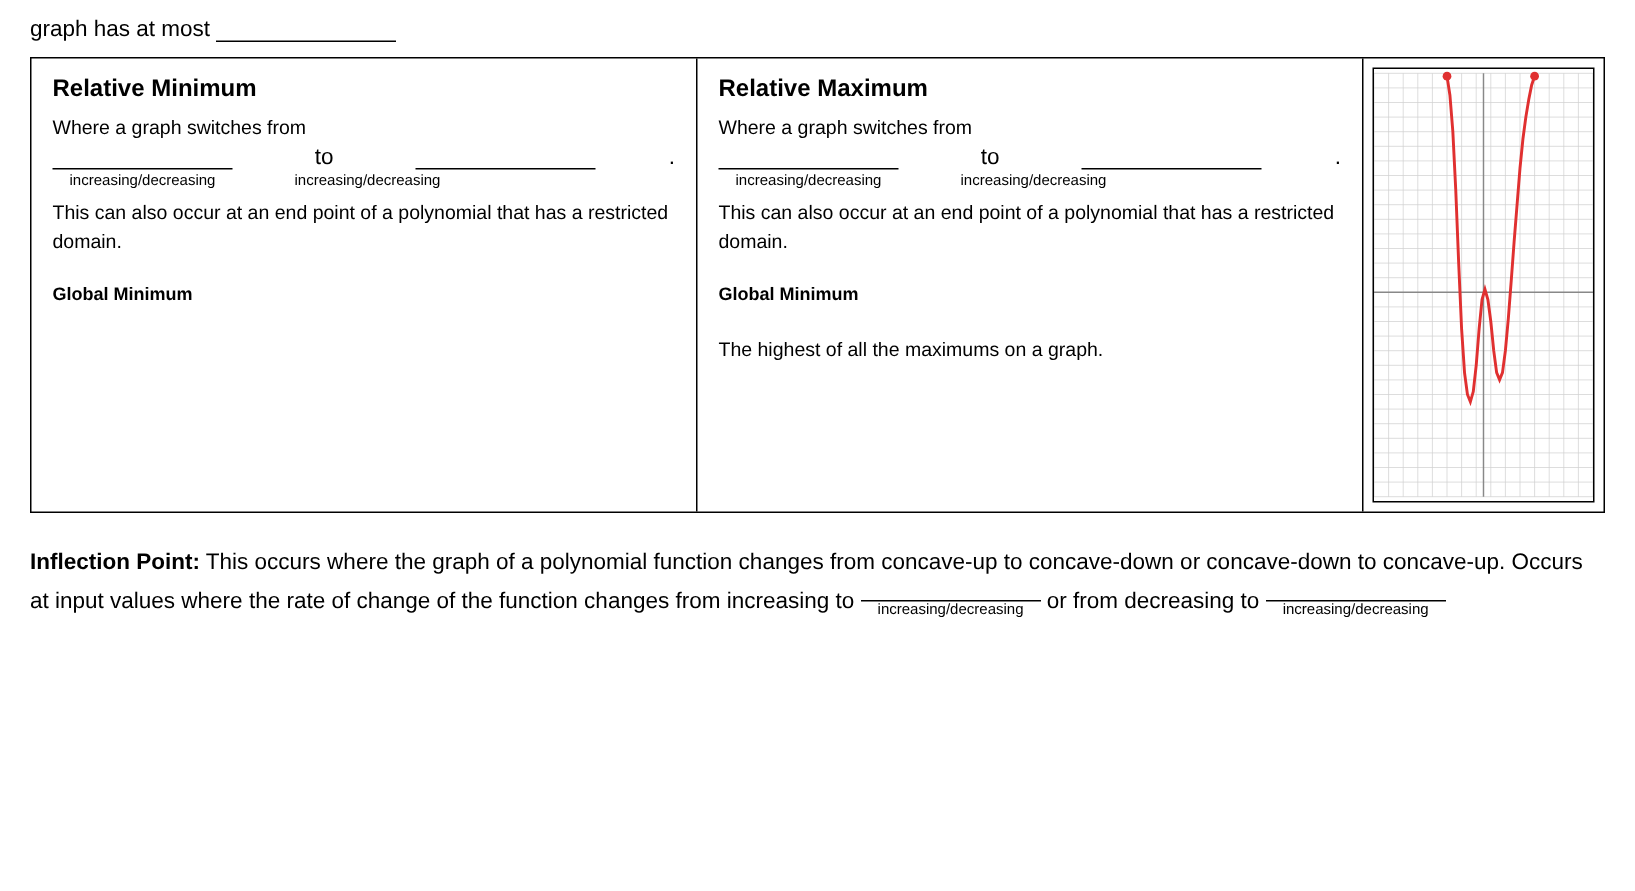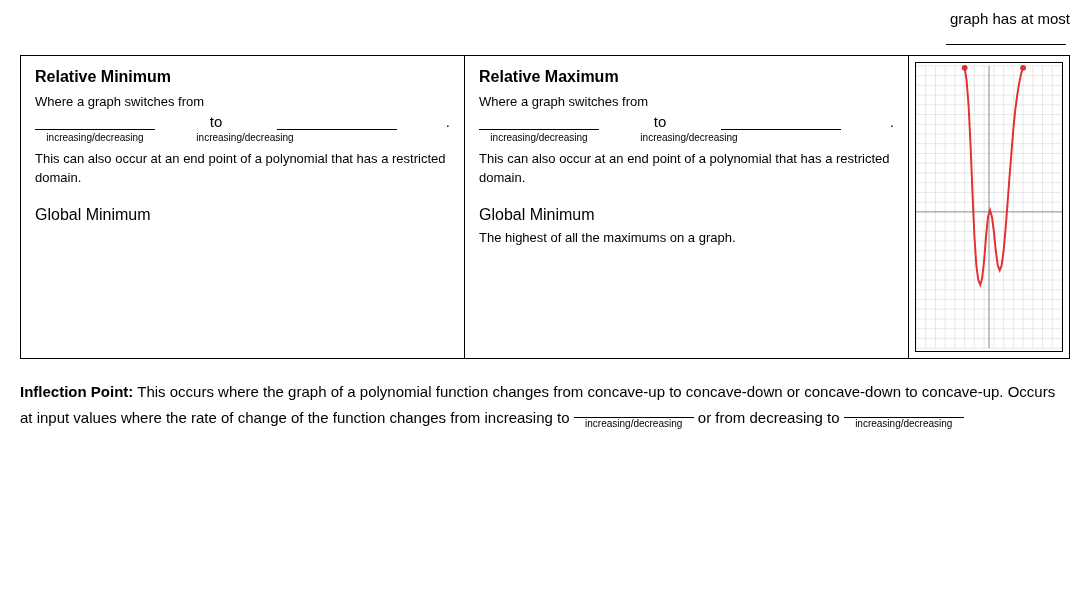--- a/index.html
+++ b/index.html
@@ -11,21 +11,20 @@
       width: 1090px;
       min-height: 594px;
       padding: 10px 20px 20px 20px;
     }
 
     .top-line {
       display: flex;
       align-items: flex-end;
       margin-bottom: 10px;
       font-size: 15px;
-      flex-direction: column;
     }
     .top-line .underline-field {
       border-bottom: 1px solid #000;
       display: inline-block;
       min-width: 120px;
       margin: 0 4px;
     }
 
     .main-table {
       display: flex;
@@ -92,23 +91,23 @@
     .sublabel-gap {
       min-width: 30px;
     }
 
     .body-text {
       font-size: 13px;
       line-height: 1.5;
     }
 
     .global-title {
-      font-weight: normal;
-      font-size: 16px;
-      margin-bottom: 4px;
+      font-weight: bold;
+      font-size: 12px;
+      margin-bottom: 20px;
     }
 
     
     .graph-svg {
       border: 1.5px solid #000;
       background: #fff;
       width: 150px;
       height: 290px;
     }
 

